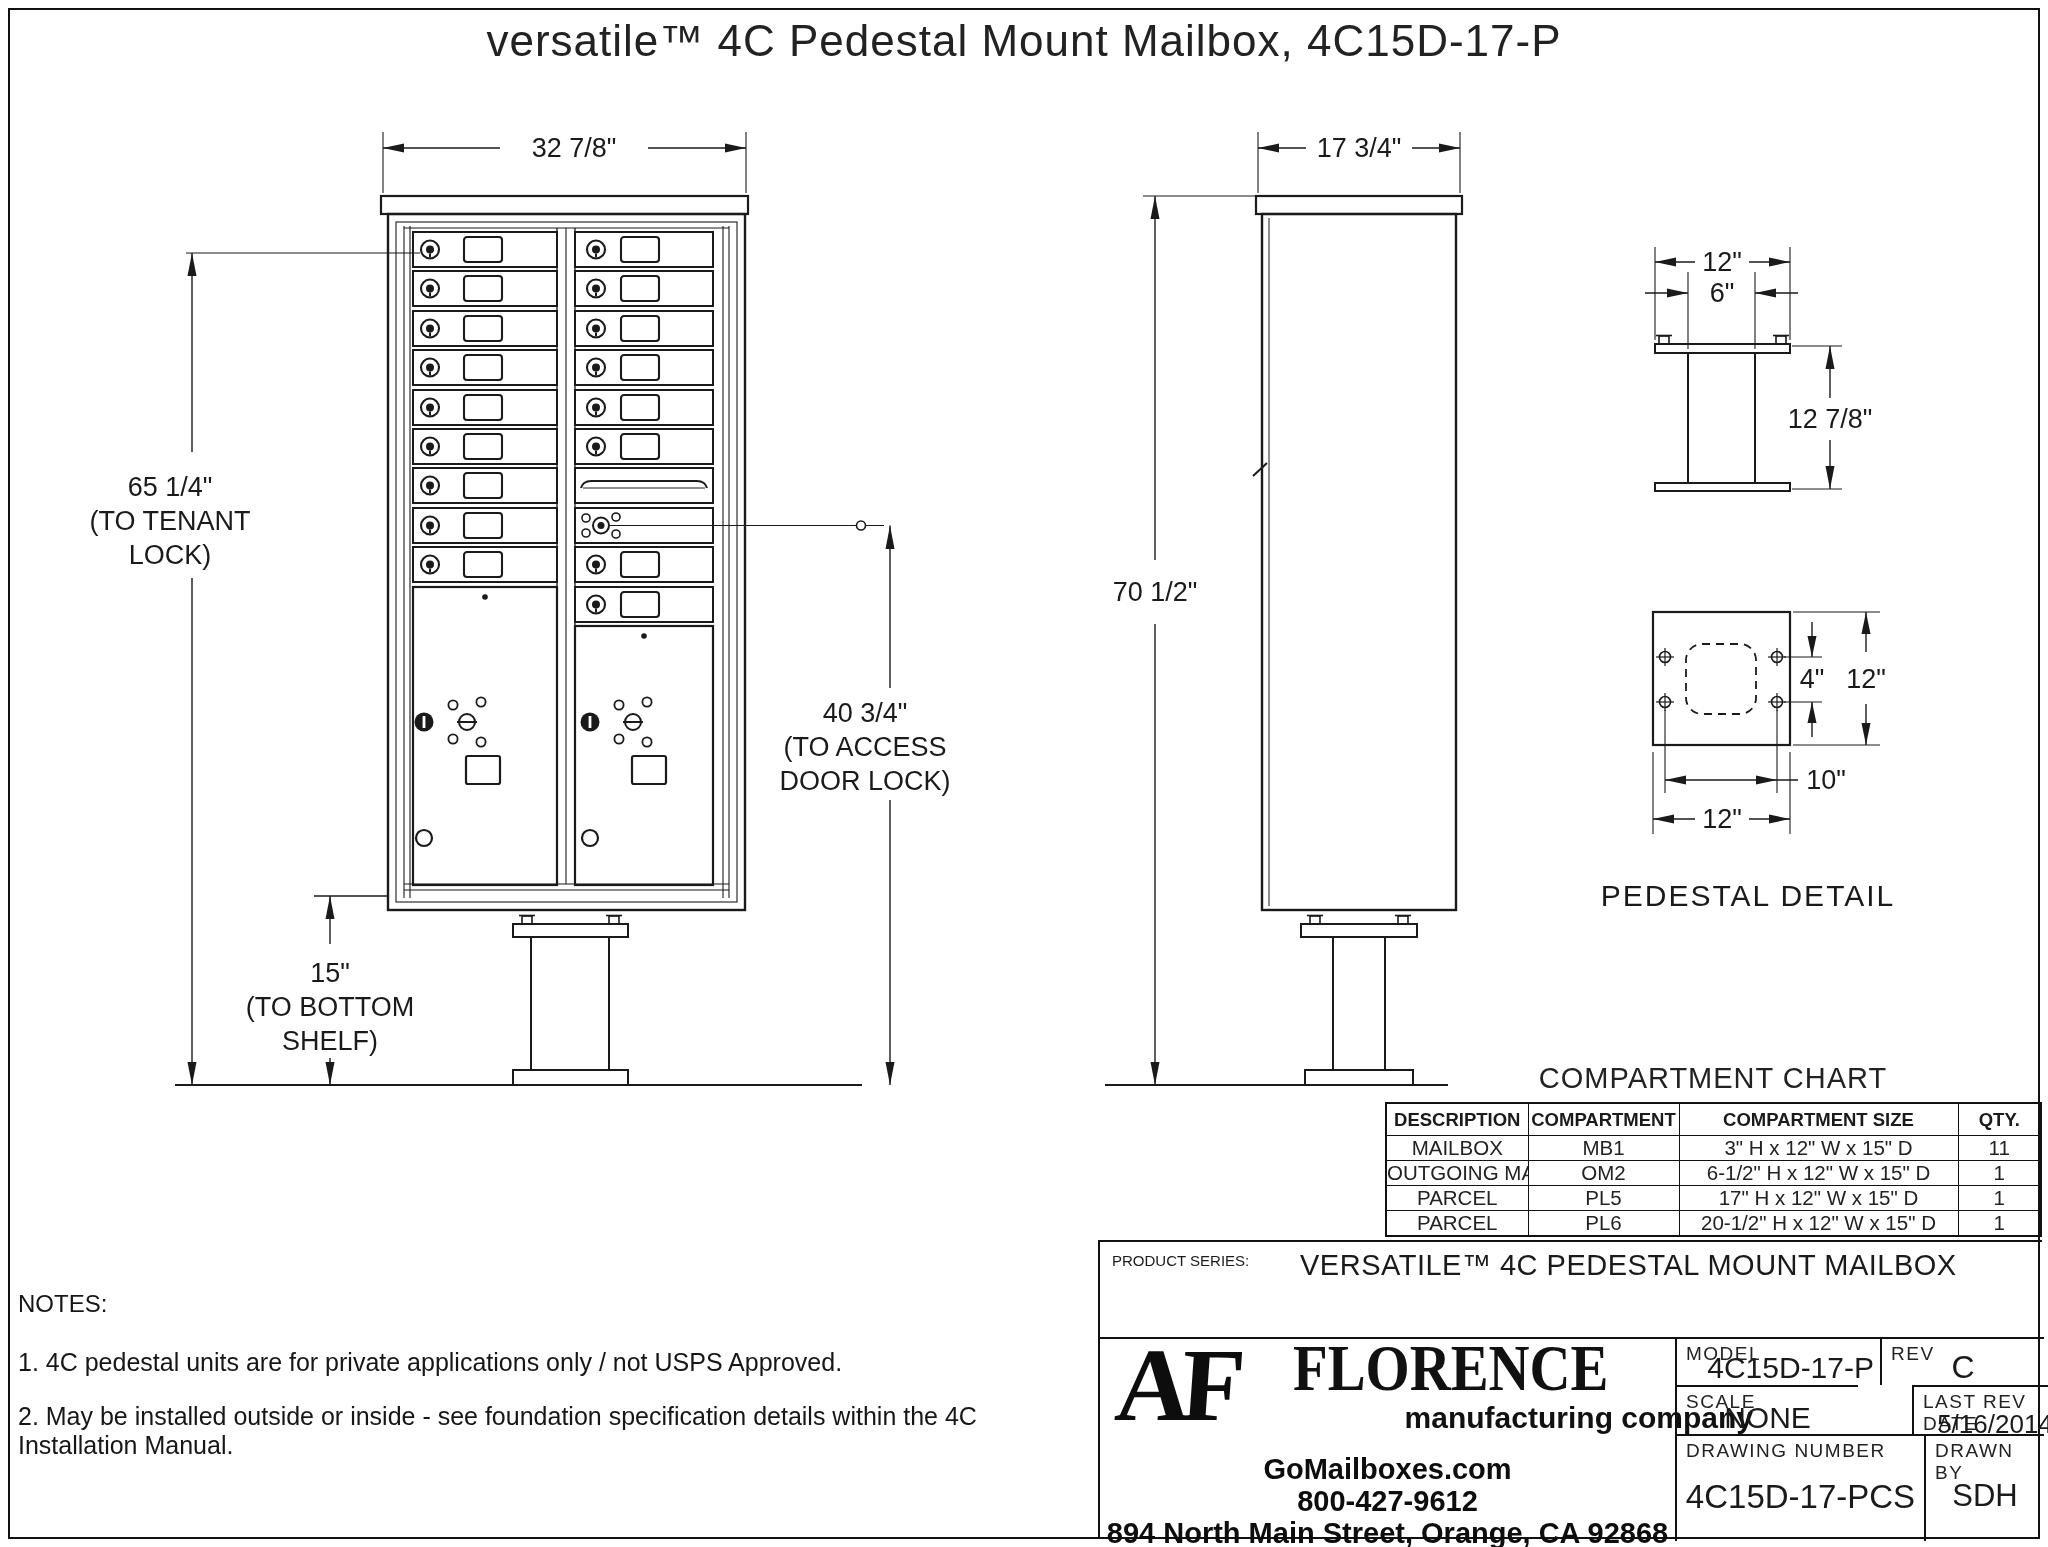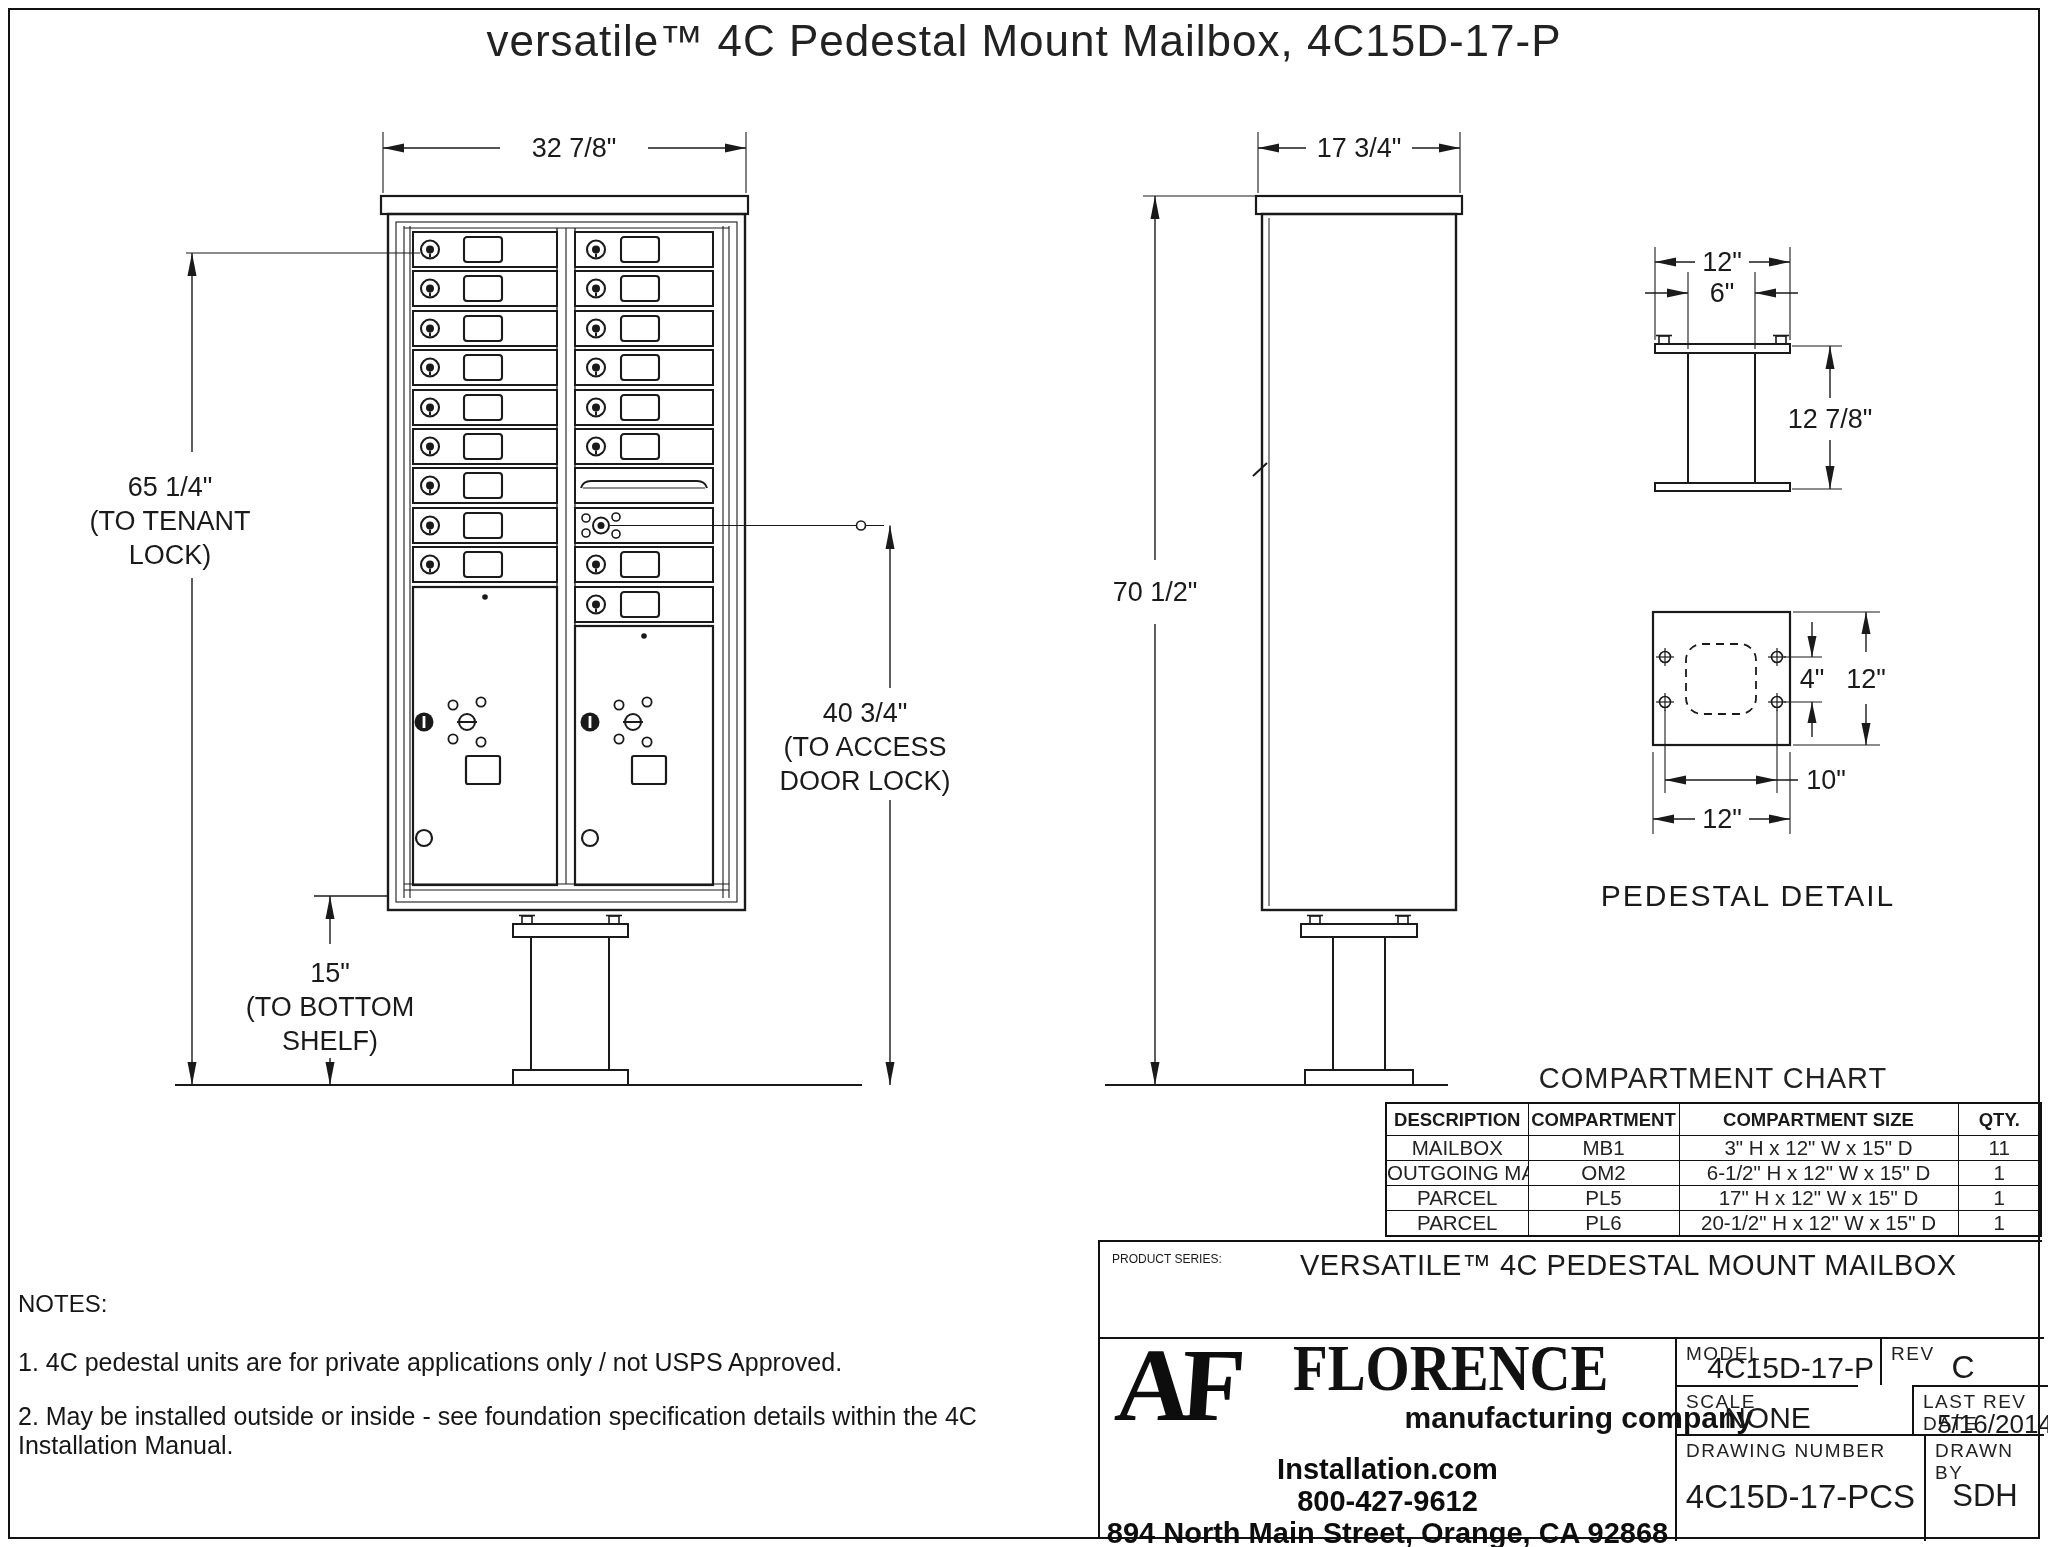--- a/index.html
+++ b/index.html
@@ -24,21 +24,21 @@
   .notes{position:absolute;left:18px;top:1290px;width:1070px;color:#161616;}
   .notes .nh{font-size:24px;margin-bottom:30px;}
   .notes .ni{font-size:25px;margin-bottom:25px;}
 
   
   .tb{position:absolute;left:1098px;top:1240px;width:944px;height:299px;
       border-left:2.4px solid #111;border-top:2.4px solid #111;box-sizing:border-box;}
   .tb .cell{position:absolute;box-sizing:border-box;}
   .tb .lbl{position:absolute;left:9px;top:4px;font-size:19px;letter-spacing:1.5px;color:#222;}
   .rowA{left:0;top:0;width:944px;height:95px;}
-  .rowA .ps-label{position:absolute;left:12px;top:10px;font-size:12px;}
+  .rowA .ps-label{position:absolute;left:12px;top:10px;font-size:15px;}
   .rowA .ps-value{position:absolute;left:200px;top:7px;font-size:29px;letter-spacing:.5px;}
   .tb-left{left:0;top:95px;width:575px;height:204px;border-top:2.2px solid #111;}
   .logo-af{position:absolute;left:16px;top:0px;font-family:"Liberation Serif",serif;
            font-weight:bold;font-size:104px;line-height:92px;letter-spacing:-10px;
            transform:skewX(-4deg);color:#0d0d0d;}
   .logo-name{position:absolute;left:193px;top:-4px;font-family:"Liberation Serif",serif;
            font-weight:bold;font-size:66px;line-height:66px;transform:scaleX(.86);
            transform-origin:left;letter-spacing:0px;color:#111;}
   .logo-tag{position:absolute;left:195px;top:62px;width:458px;text-align:right;
            font-size:30px;font-weight:bold;color:#111;}
@@ -394,21 +394,21 @@
 
   <div class="tb">
     <div class="cell rowA">
       <span class="ps-label">PRODUCT SERIES:</span>
       <span class="ps-value">VERSATILE™ 4C PEDESTAL MOUNT MAILBOX</span>
     </div>
     <div class="cell tb-left">
       <span class="logo-af">AF</span>
       <span class="logo-name">FLORENCE</span>
       <span class="logo-tag">manufacturing company</span>
-      <div class="tb-web">Installation.com</div>
+      <div class="tb-web">GoMailboxes.com</div>
       <div class="tb-phone">800-427-9612</div>
       <div class="tb-addr">894 North Main Street, Orange, CA 92868</div>
     </div>
     <div class="cell tb-model">
       <span class="lbl">MODEL</span>
       <span class="val-model">4C15D-17-P</span>
     </div>
     <div class="cell tb-rev">
       <span class="lbl">REV</span>
       <span class="val-rev">C</span>

